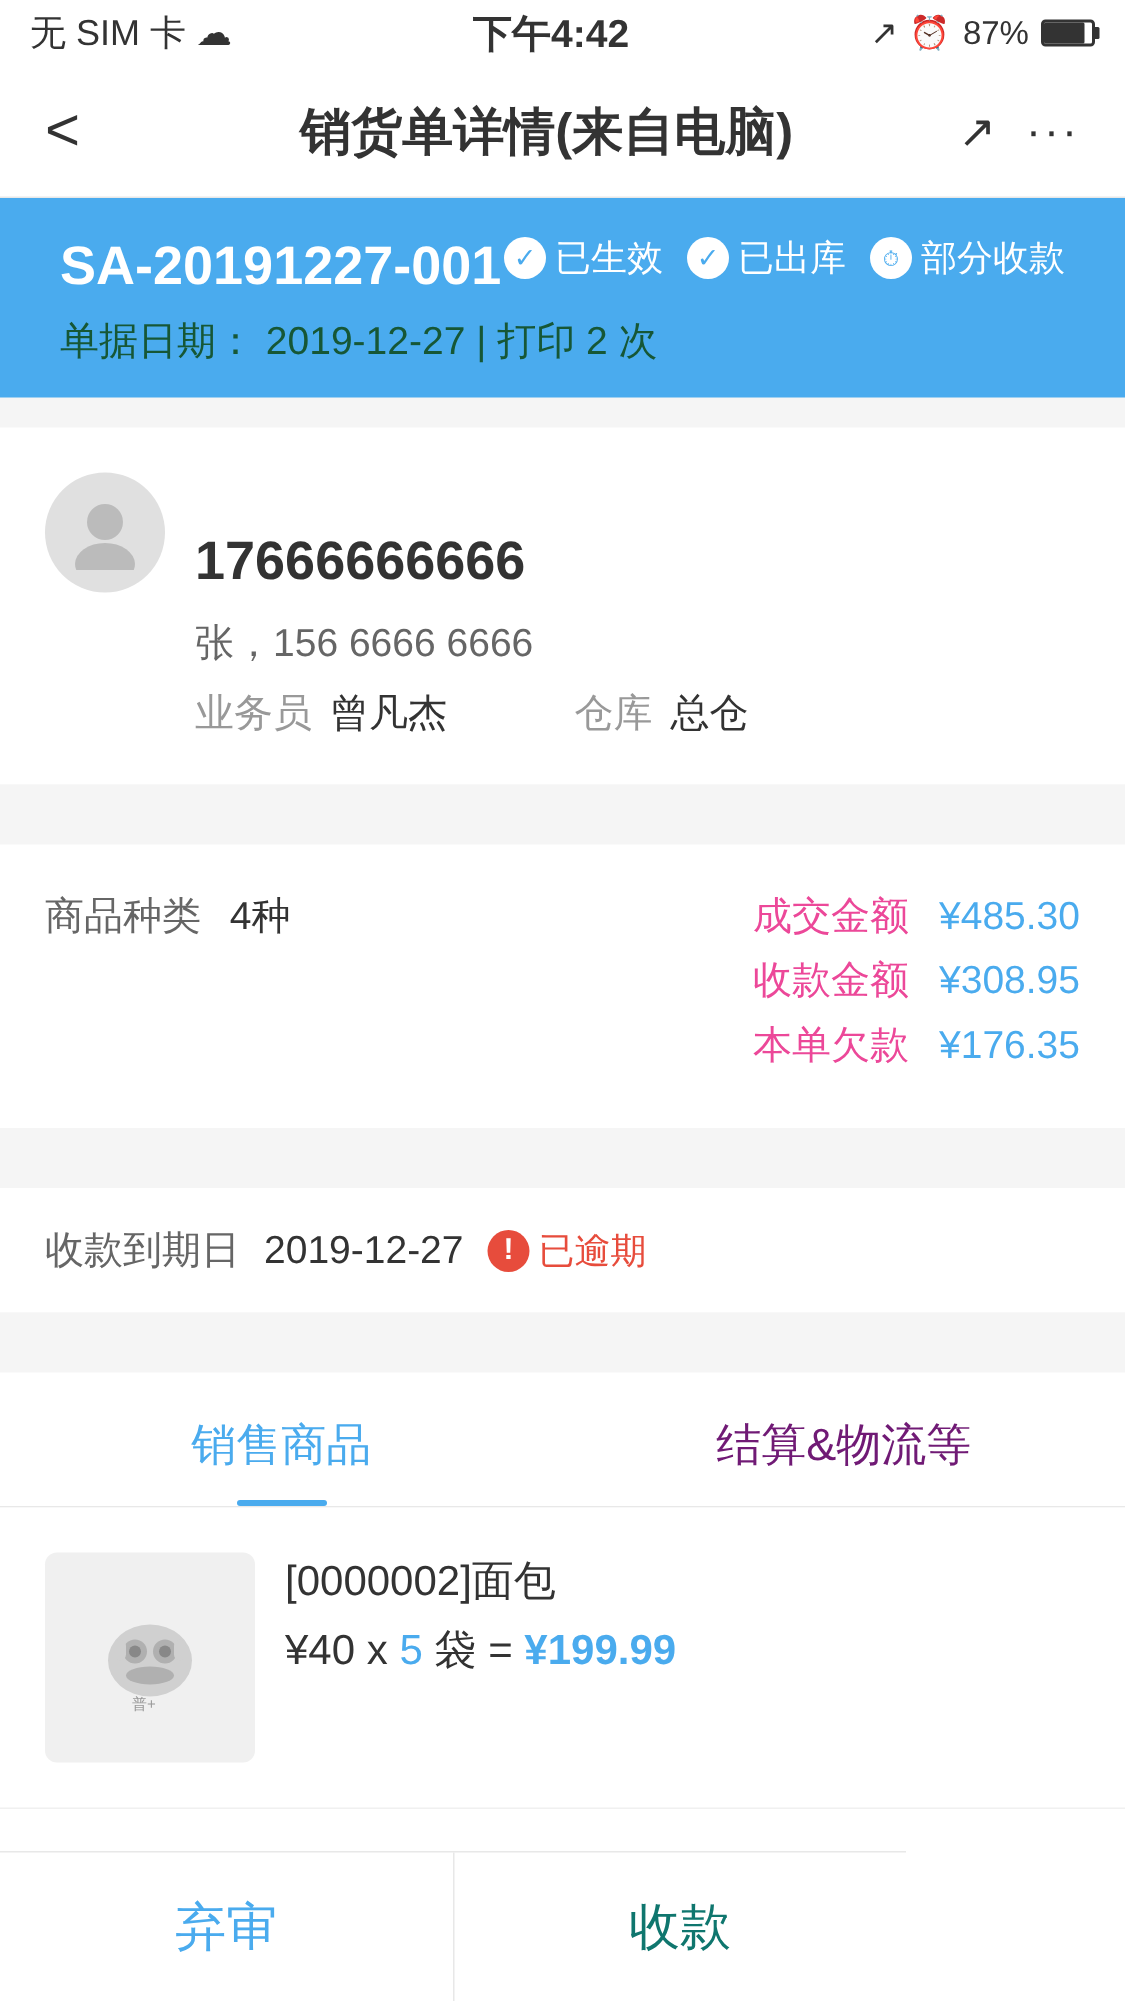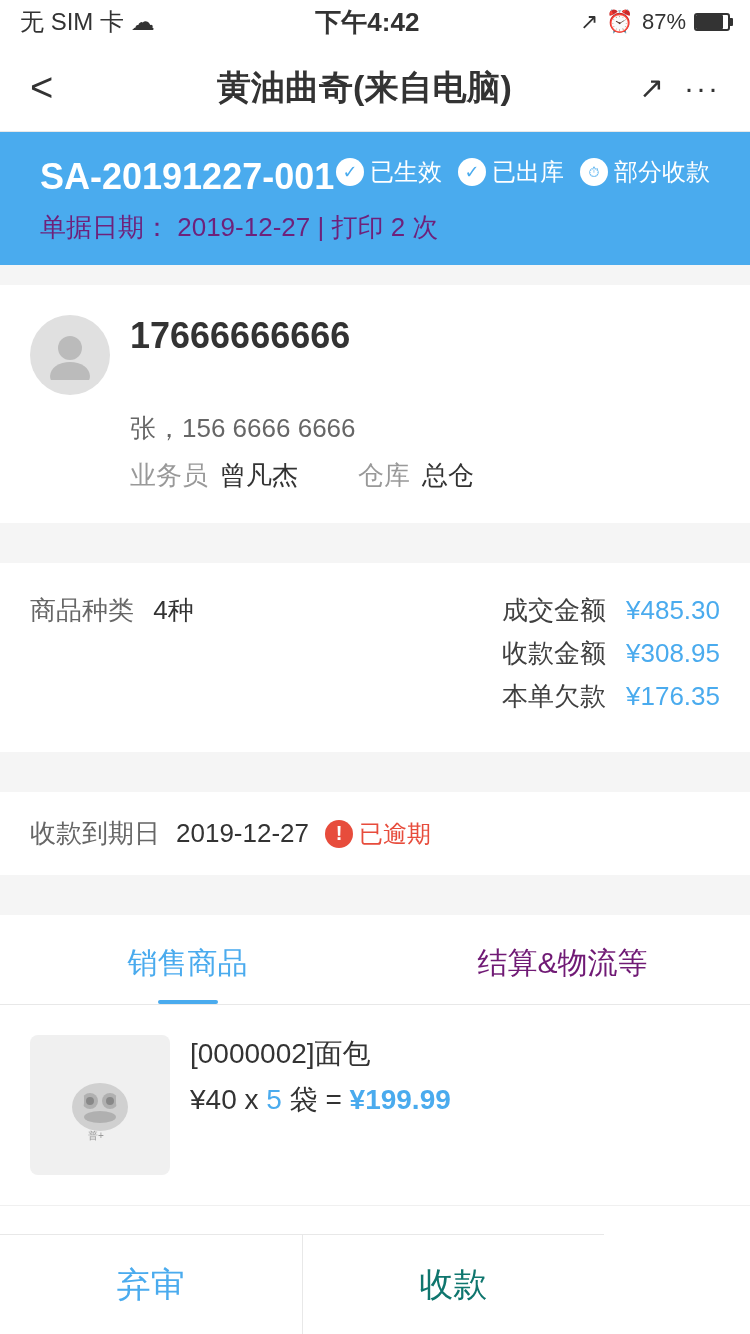--- a/index.html
+++ b/index.html
@@ -93,33 +93,33 @@
       background: #fff;
       display: flex;
       align-items: center;
       justify-content: center;
       font-size: 18px;
     }
     .badge-check { color: #4AABEE; }
     .badge-clock { color: #4AABEE; font-size: 16px; }
     .header-banner .order-date {
       font-size: 26px;
-      color: #701a75;
+      color: #14532d;
       opacity: 0.95;
     }
 
     
     .customer-section {
       background: #fff;
       padding: 30px;
       margin-top: 20px;
     }
     .customer-row {
       display: flex;
-      align-items: flex-start;
+      align-items: flex-end;
       gap: 20px;
       margin-bottom: 16px;
     }
     .avatar {
       width: 80px;
       height: 80px;
       border-radius: 50%;
       background: #e0e0e0;
       display: flex;
       align-items: center;
@@ -137,21 +137,21 @@
       color: #666;
       margin-bottom: 12px;
       margin-left: 100px;
     }
     .customer-meta {
       display: flex;
       align-items: center;
       margin-left: 100px;
       font-size: 26px;
       color: #666;
-      gap: 60px;
+      gap: 85px;
     }
     .meta-item { display: flex; gap: 12px; }
     .meta-label { color: #999; }
     .meta-value { color: #333; }
 
     
     .stats-section {
       background: #fff;
       padding: 30px;
       margin-top: 20px;
@@ -166,21 +166,21 @@
     .stats-count { color: #333; font-weight: 500; }
     .stats-right { text-align: right; }
     .stat-line {
       display: flex;
       justify-content: flex-end;
       align-items: center;
       gap: 20px;
       margin-bottom: 8px;
       font-size: 26px;
     }
-    .stat-name { color: #404040; }
+    .stat-name { color: #ec4899; }
     .stat-val { color: #4AABEE; font-weight: 500; }
 
     
     .due-section {
       background: #fff;
       padding: 24px 30px;
       margin-top: 20px;
       display: flex;
       align-items: center;
       gap: 16px;
@@ -337,21 +337,21 @@
       <span style="display:block;width:85%;height:100%;background:#333;border-radius:1px;"></span>
       <span style="position:absolute;right:-5px;top:50%;transform:translateY(-50%);width:3px;height:8px;background:#333;border-radius:0 1px 1px 0;"></span>
     </span>
   </div>
 </div>
 
 <div class="nav-bar">
   <div class="nav-back">
     <span style="font-size:40px; color:#333;">&lt;</span>
   </div>
-  <div class="nav-title">黄油曲奇(来自电脑)</div>
+  <div class="nav-title">销货单详情(来自电脑)</div>
   <div class="nav-actions">
     <span class="nav-icon" style="font-size:30px;">↗︎</span>
     <span class="nav-icon" style="letter-spacing:2px;">···</span>
   </div>
 </div>
 
 <div class="header-banner">
   <div style="display:flex; justify-content:space-between; align-items:flex-start; flex-wrap:wrap;">
     <div class="order-id">SA-20191227-001</div>
     <div class="status-badges">

